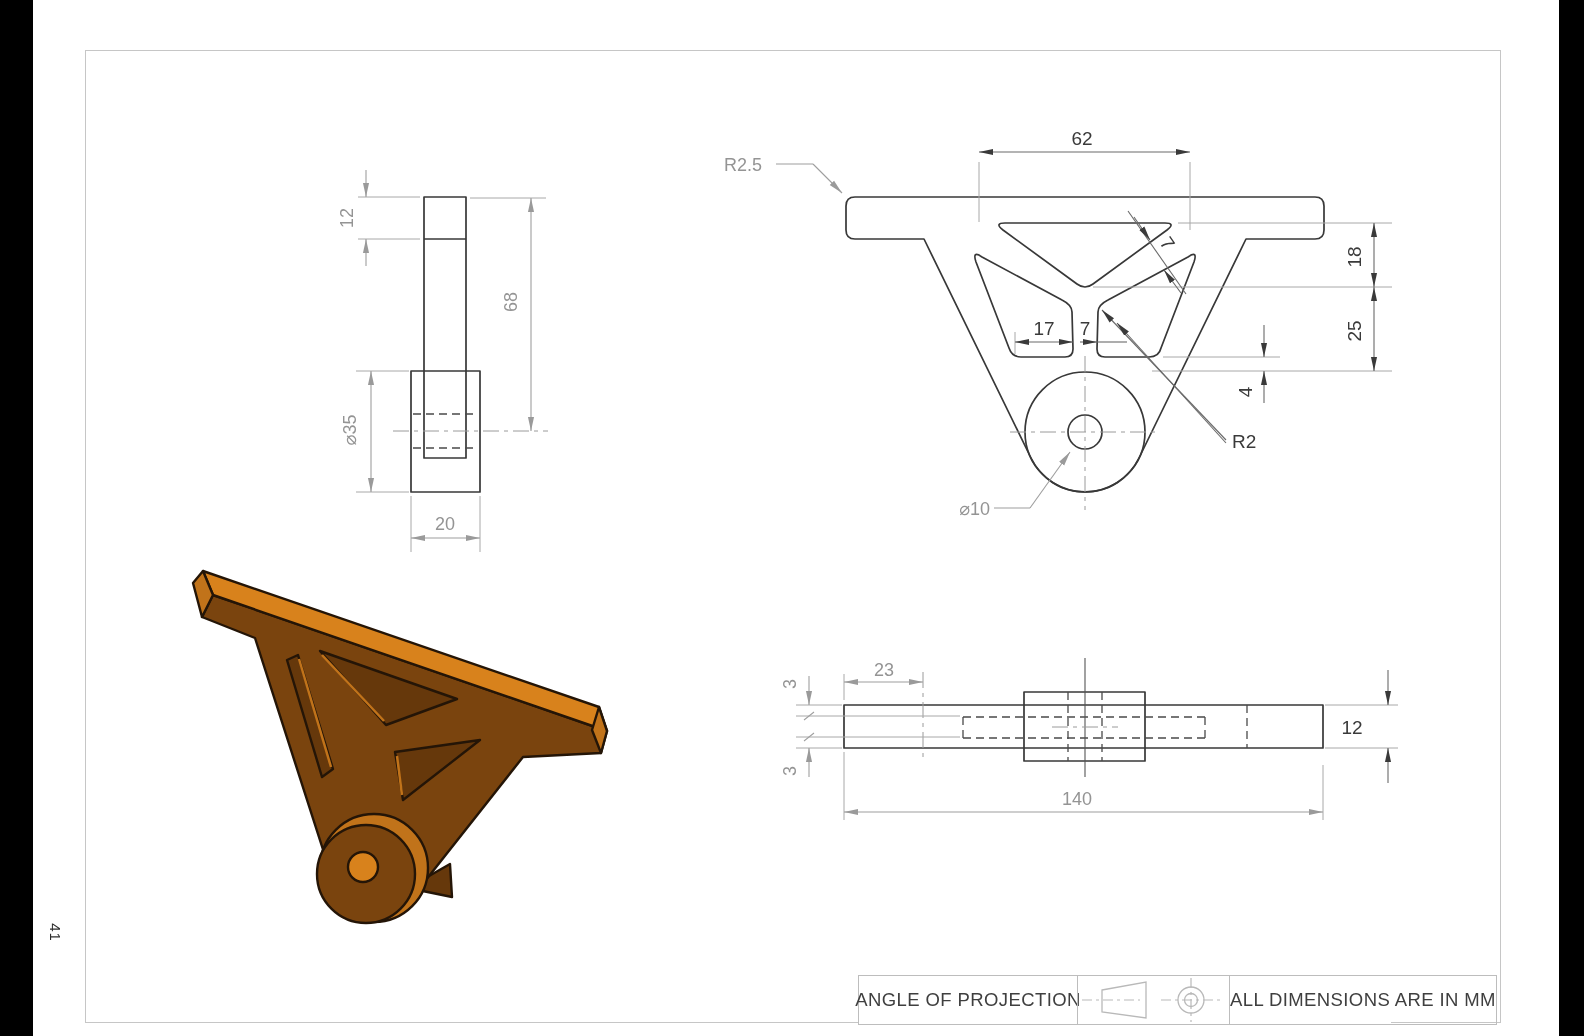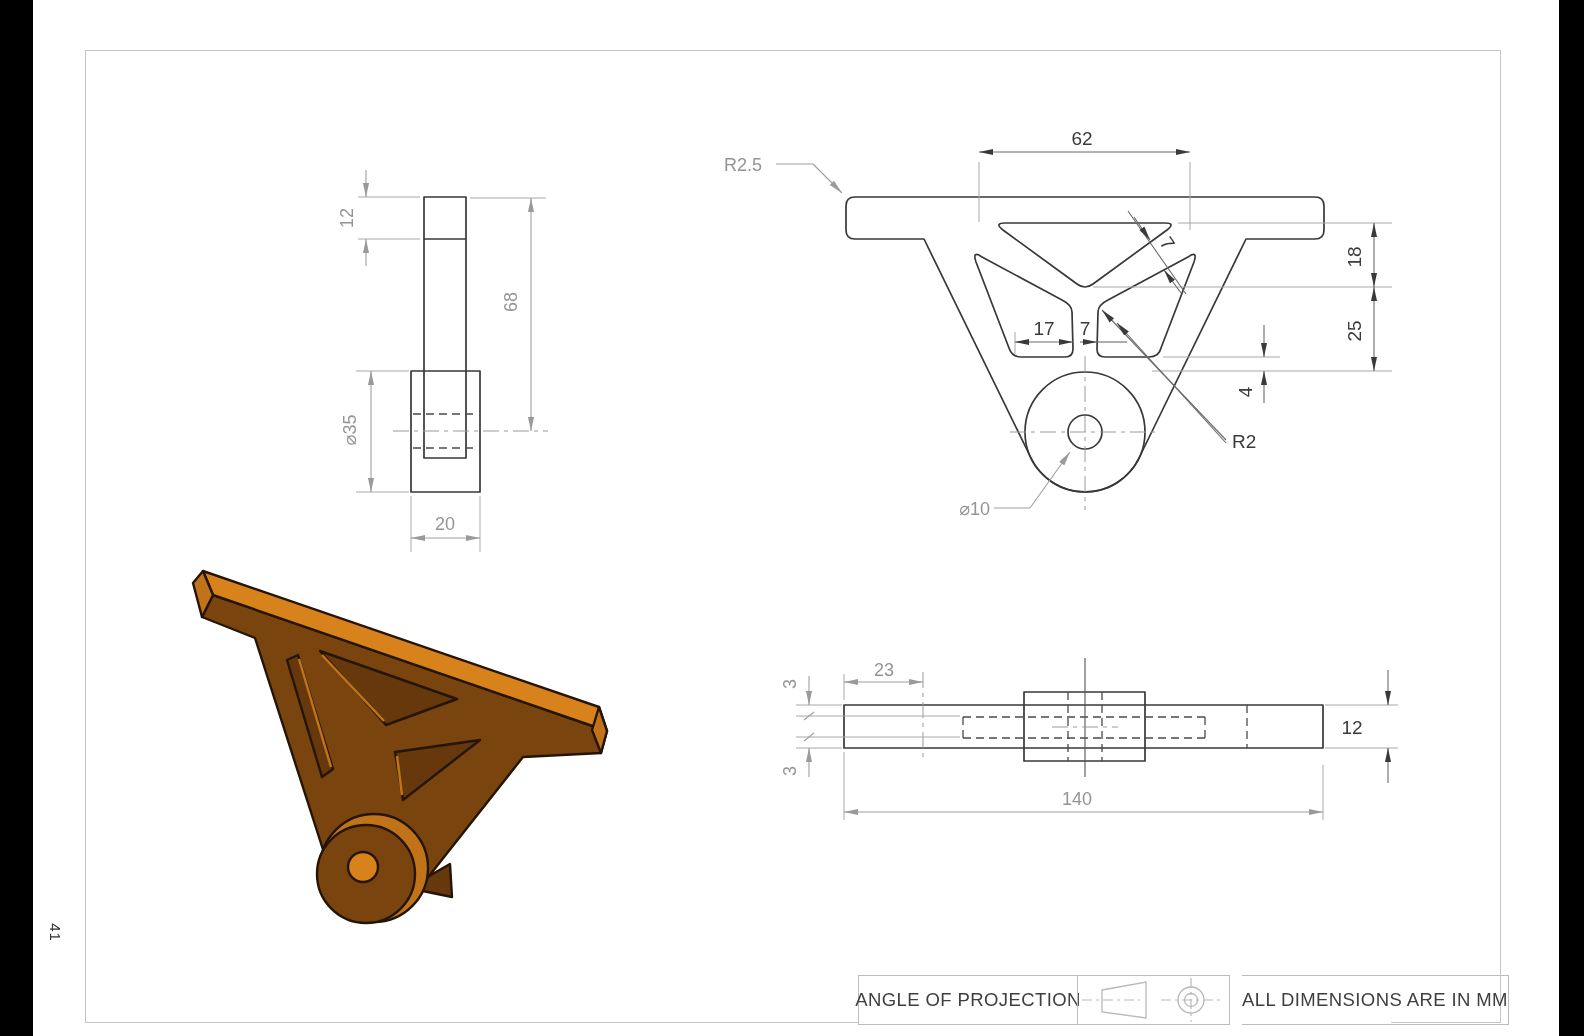--- a/index.html
+++ b/index.html
@@ -10,21 +10,21 @@
   #bar-right{left:1559px;width:25px;}
   #frame{position:absolute;left:85px;top:50px;width:1416px;height:973px;border:1.5px solid #c6c6c6;box-sizing:border-box;}
   #sheet-num{position:absolute;left:46px;top:924px;font-size:15px;color:#2e2e2e;transform:rotate(90deg);letter-spacing:1px;}
   #drawing-svg{position:absolute;left:0;top:0;}
   
   #title-block{position:absolute;left:858px;top:975px;width:533px;height:50px;display:flex;background:#fff;}
   .tb-cell{border:1px solid #bdbdbd;box-sizing:border-box;display:flex;align-items:center;justify-content:center;
            color:#3f3f3f;font-size:18.5px;letter-spacing:.4px;white-space:nowrap;}
   .tb-c1{width:219px;border-right:none;}
   .tb-c2{width:153px;}
-  .tb-c3{width:275px;border-left:none;margin-left:12px;}
+  .tb-c3{width:275px;border-left:none;}
   
   .edge{stroke:#383838;stroke-width:1.7;fill:none;stroke-linejoin:round;}
   .hidden{stroke:#4a4a4a;stroke-width:1.3;fill:none;stroke-dasharray:8 5;}
   .cl{stroke:#9a9a9a;stroke-width:1;fill:none;stroke-dasharray:16 5 4 5;}
   .clsolid{stroke:#555;stroke-width:1.1;fill:none;}
   .ext{stroke:#a8a8a8;stroke-width:1;fill:none;}
   .dimg{stroke:#9e9e9e;stroke-width:1.1;fill:none;}
   .dimd{stroke:#6a6a6a;stroke-width:1.1;fill:none;}
   .td{fill:#3a3a3a;font-size:19px;}
   .tg{fill:#949494;font-size:18px;}

